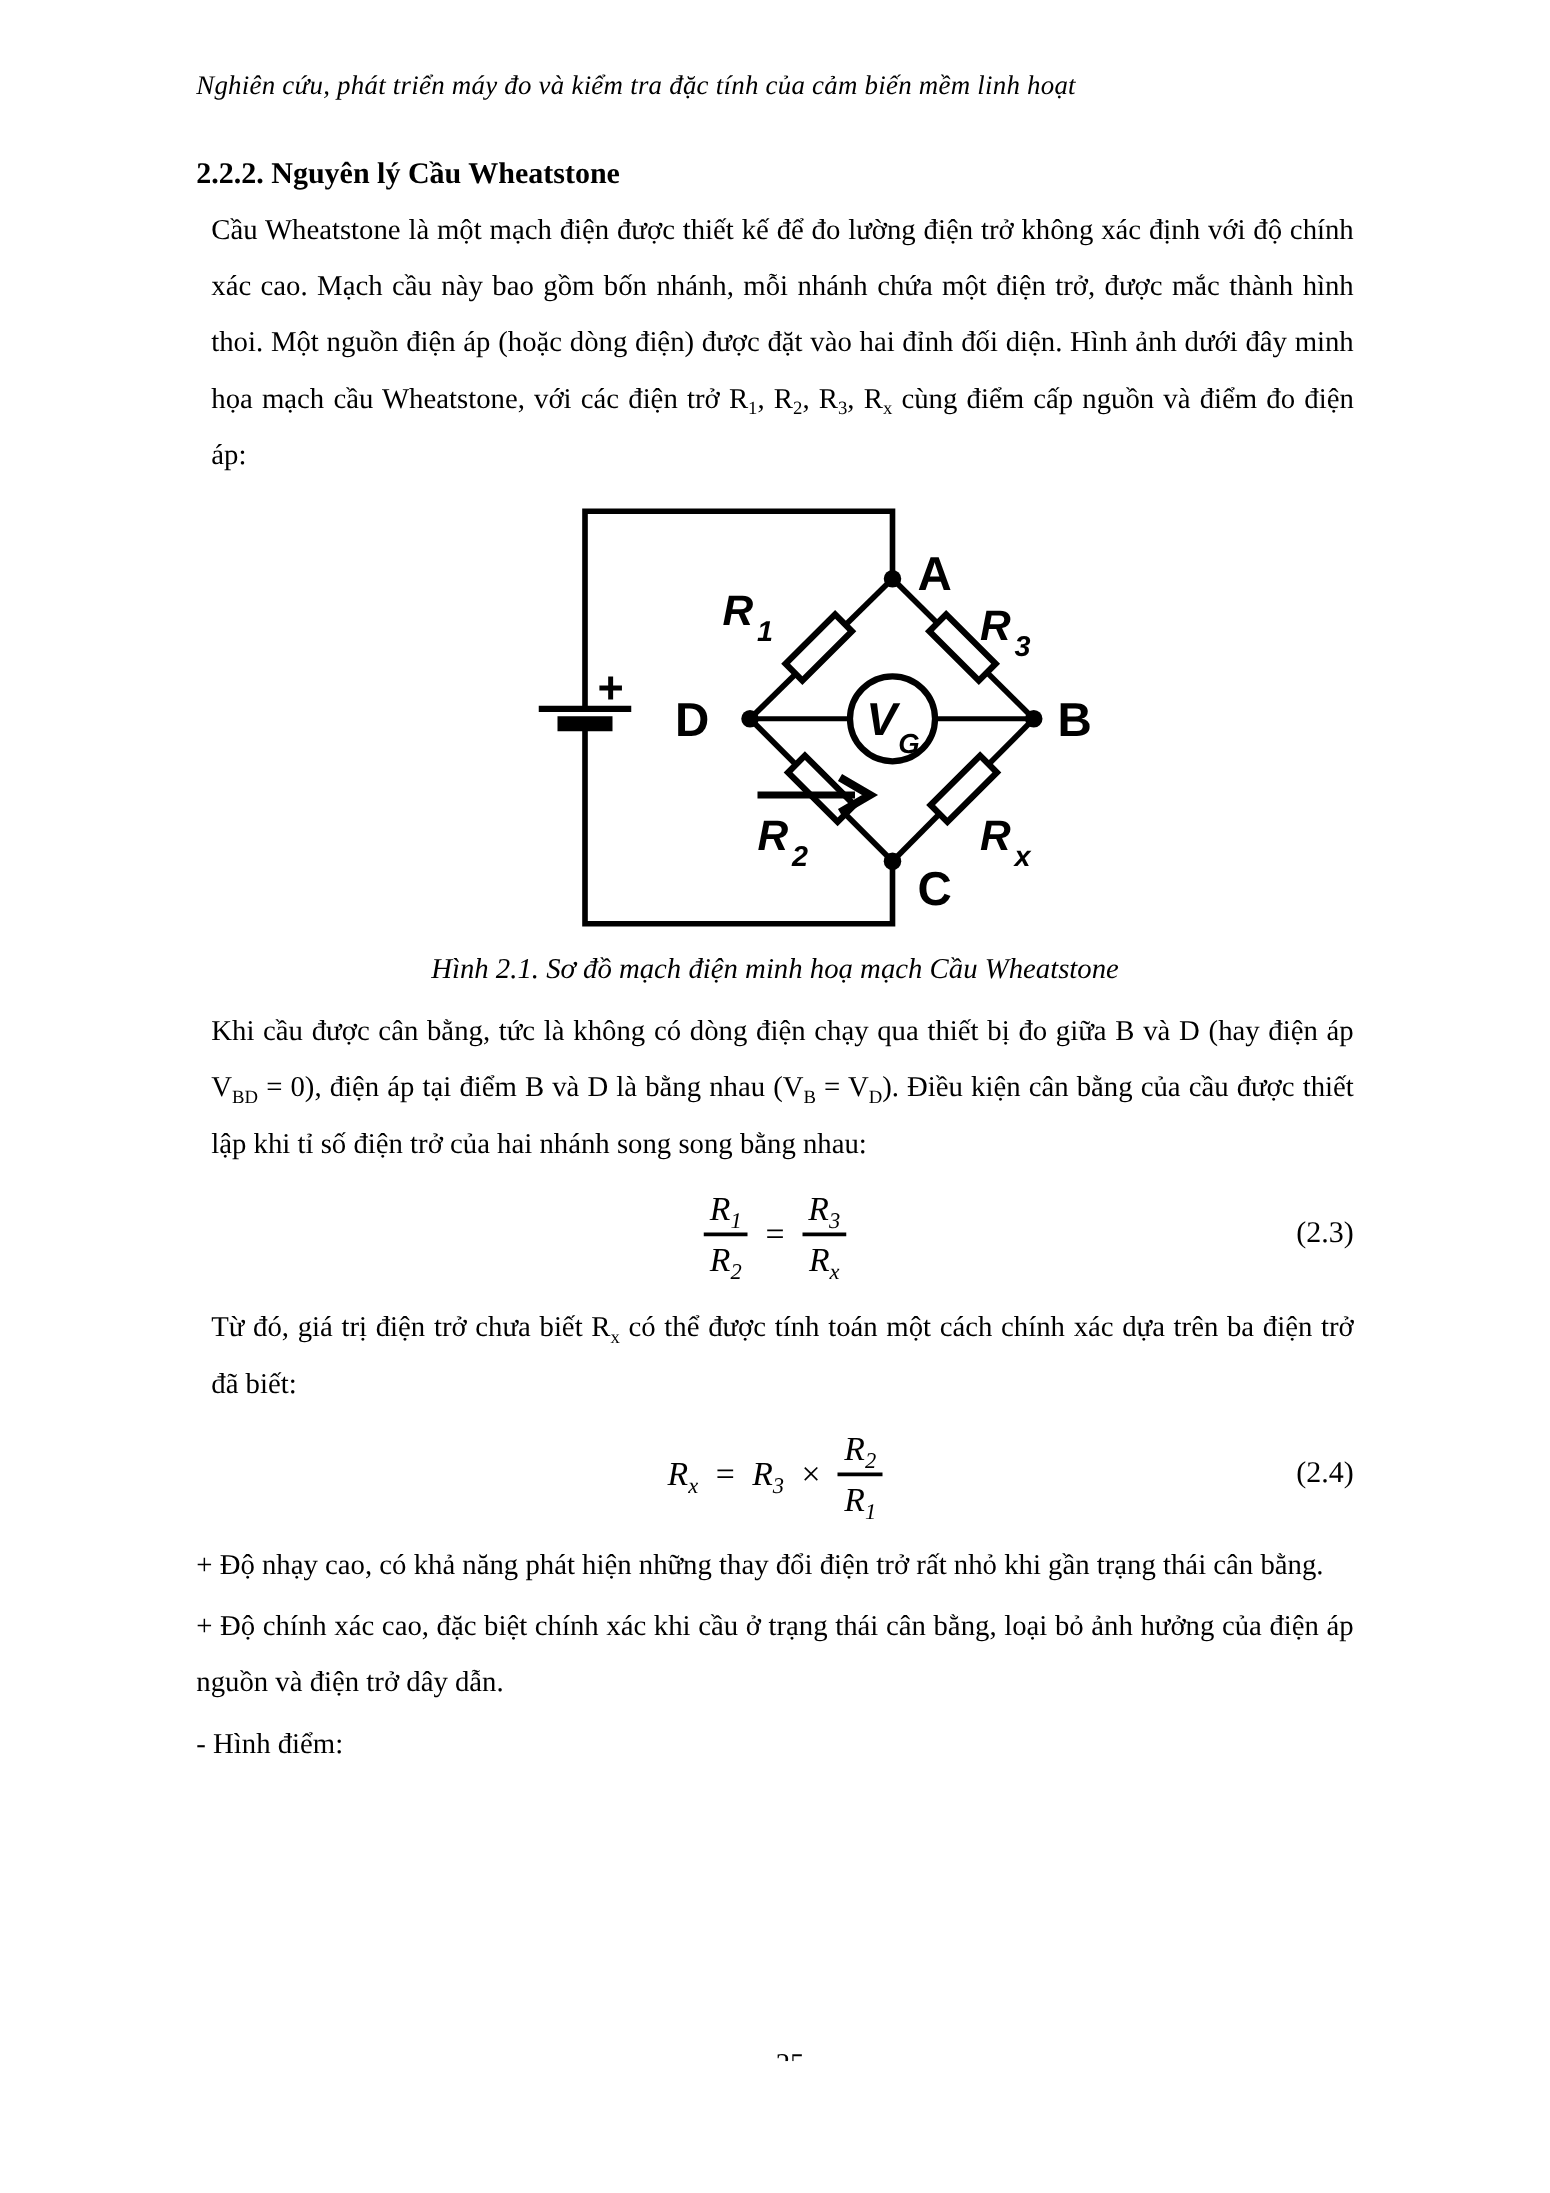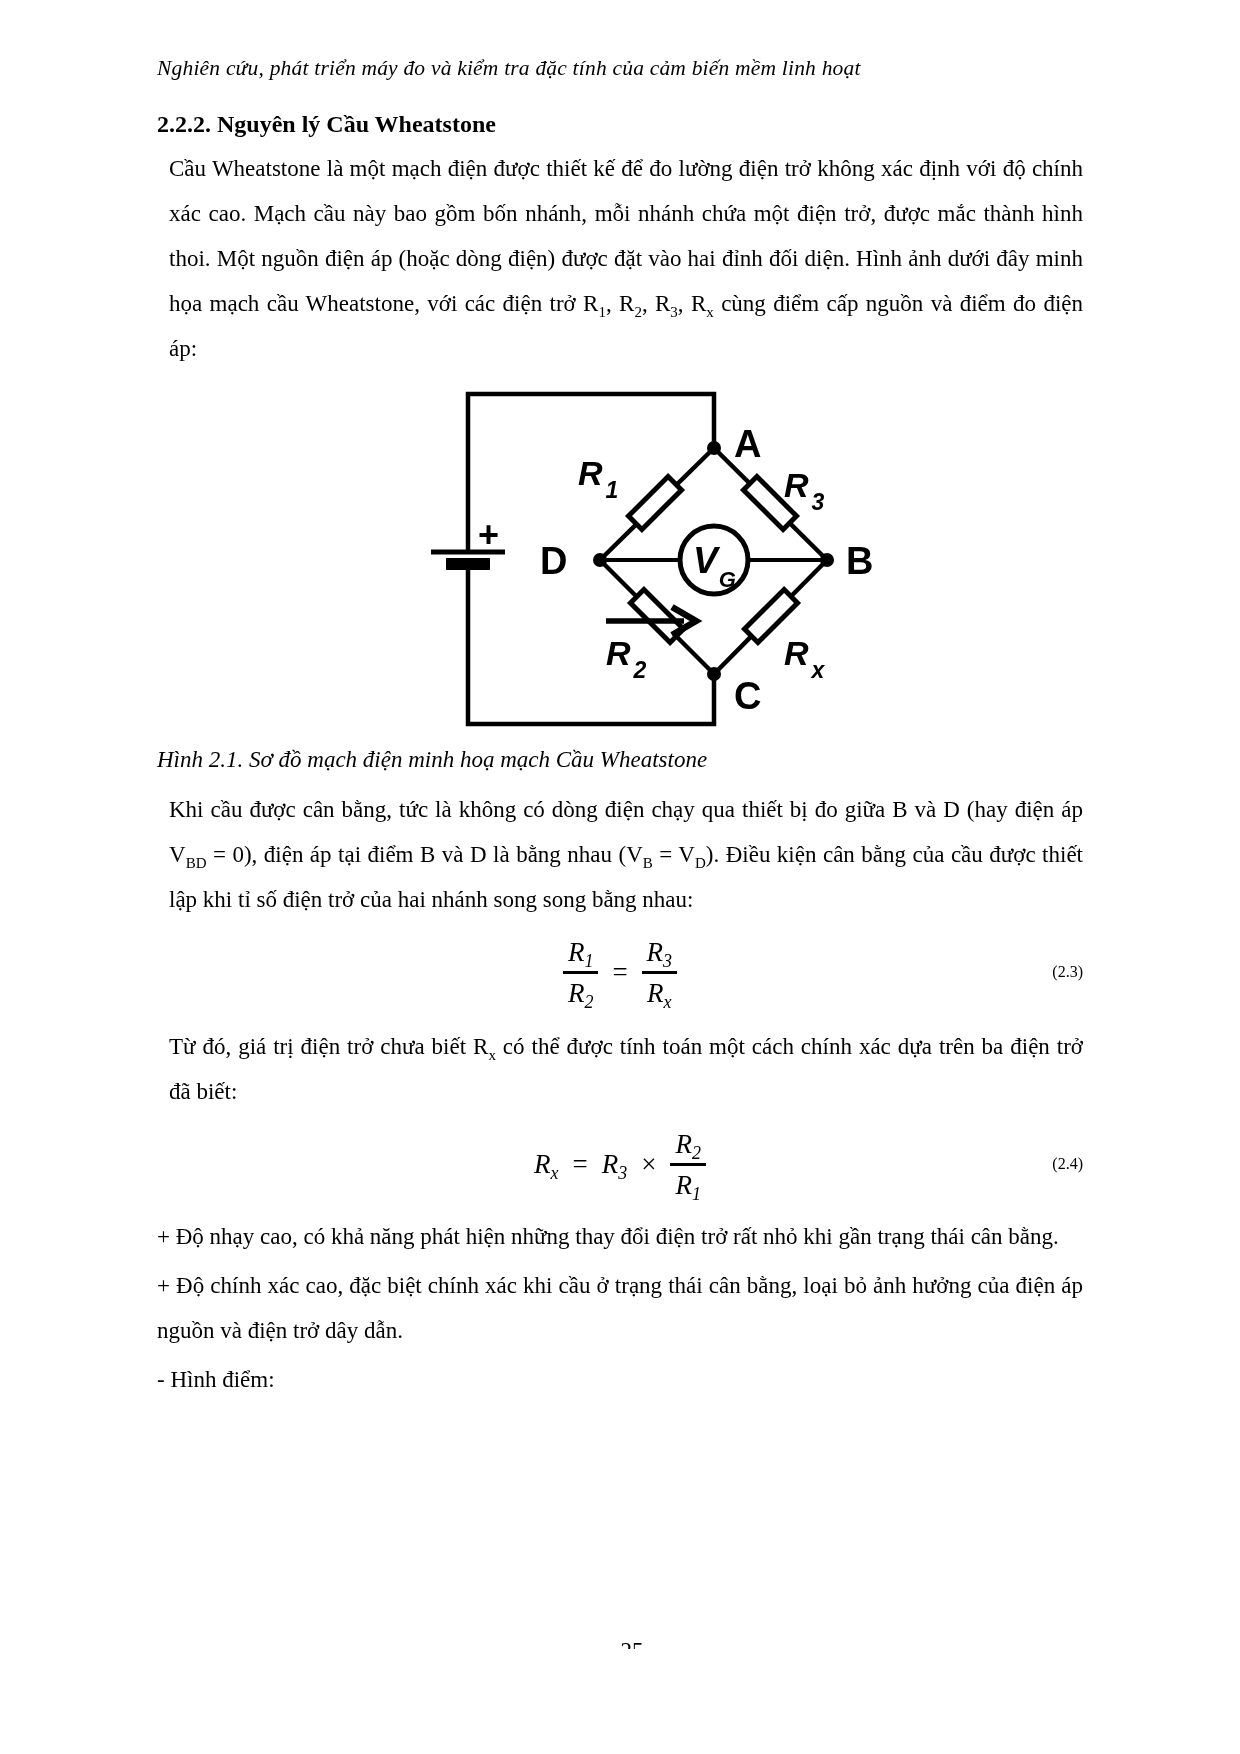--- a/index.html
+++ b/index.html
@@ -1,35 +1,35 @@
 <!DOCTYPE html>
 <html><head>
 <meta charset="utf-8">
 <style>
   html,body{margin:0;padding:0;background:#fff;}
   .page{position:relative;width:1240px;height:1649px;background:#fff;color:#000;
         font-family:"Liberation Serif",serif;overflow:hidden;}
   .content{position:absolute;left:157px;top:0;width:926px;}
   .running-header{margin-top:56px;font-size:21.5px;font-style:italic;letter-spacing:.2px;}
-  .heading{margin:30px 0 0 0;font-size:24px;font-weight:bold;}
+  .heading{margin:45px 0 0 0;font-size:24px;font-weight:bold;}
   .body-par{margin:8px 0 0 12px;font-size:23px;line-height:45px;text-align:justify;}
   .body-par sub,.list-line sub{font-size:15px;line-height:0;}
   .figure-wrap{margin-top:2px;}
   .diagram{display:block;margin-left:248px;}
-  .caption{margin-top:2px;text-align:left;font-style:italic;font-size:23px;line-height:38px;}
+  .caption{margin-top:2px;text-align:center;font-style:italic;font-size:23px;line-height:38px;}
   .eq-row{position:relative;display:flex;align-items:center;justify-content:center;
           min-height:88px;margin:6px 0;}
   .eq-body{display:flex;align-items:center;gap:12px;font-size:27px;font-style:italic;}
   .eq-body sub{font-size:18px;line-height:0;font-style:italic;}
   .eq-body .rel{font-style:normal;padding:0 2px;}
   .frac{display:inline-flex;flex-direction:column;align-items:center;}
   .frac .top{border-bottom:3px solid #000;padding:0 5px 4px;line-height:30px;}
   .frac .bot{padding-top:4px;line-height:30px;}
   .eq-num-label{position:absolute;right:0;top:50%;transform:translateY(-50%);
-                font-size:16px;font-style:normal;}
+                font-size:24px;font-style:normal;}
   .list-line{margin:4px 0 0 0;font-size:23px;line-height:45px;text-align:justify;}
   .page-number{position:absolute;left:0;top:1638px;width:100%;text-align:center;font-size:23px;margin-left:12px;}
 </style>
 </head>
 <body>
 
 <div class="page">
   <div class="content">
 
     <div class="running-header">Nghiên cứu, phát triển máy đo và kiểm tra đặc tính của cảm biến mềm linh hoạt</div>

